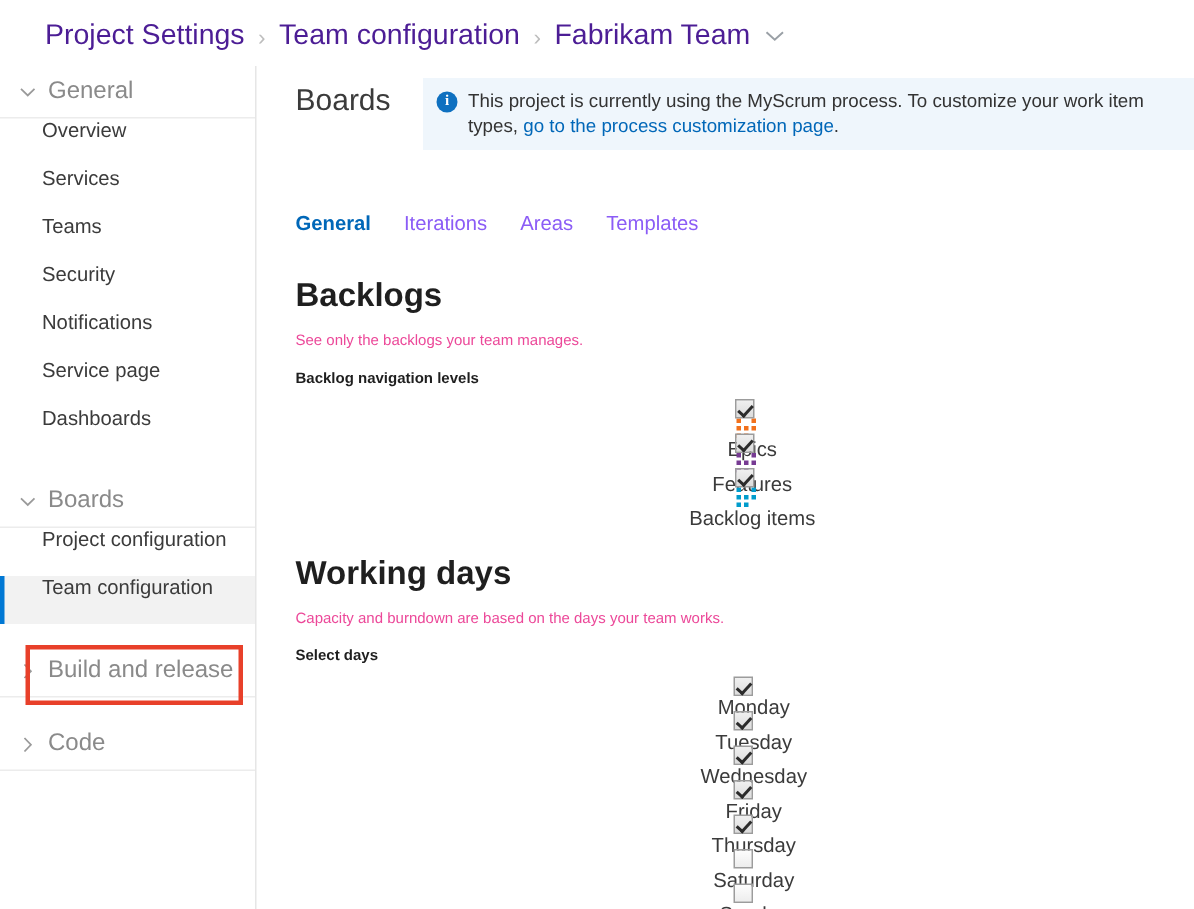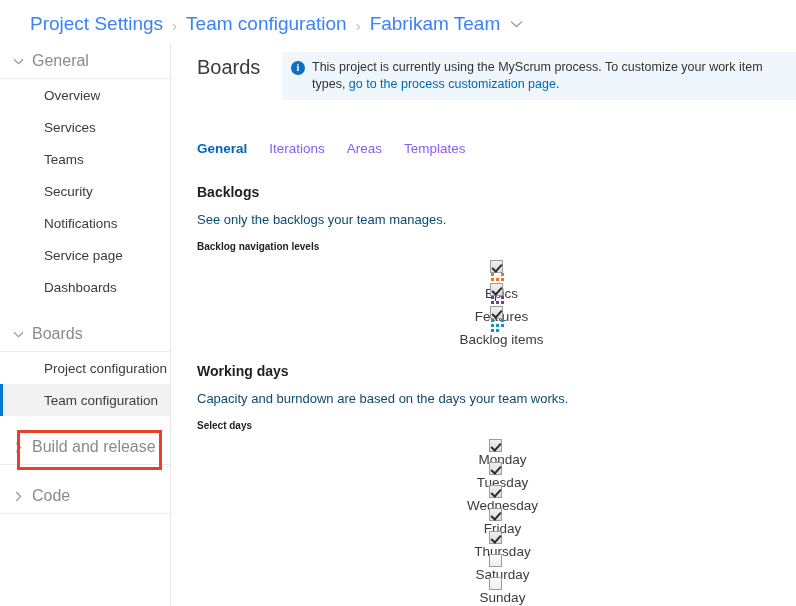--- a/index.html
+++ b/index.html
@@ -15,21 +15,21 @@
 
   
   .breadcrumb {
     position: absolute;
     left: 30px; top: 8px;
     height: 32px;
     display: flex; align-items: center;
     font-size: 19px; color: #1f1f1f;
     white-space: nowrap;
   }
-  .crumb { color: #3b82f6; }
+  .crumb { color: #4c1d95; }
   .crumb.link { cursor: pointer; }
   .crumb-sep {
     color: #bdbdbd;
     margin: 0 9px;
     font-size: 15px;
     line-height: 1;
     transform: translateY(1px);
   }
   .crumb-chevron {
     margin-left: 10px;
@@ -55,22 +55,22 @@
     border-bottom: 1px solid #ececec;
     cursor: pointer;
   }
   .nav-group-header .gicon {
     width: 16px; display:inline-flex; align-items:center; justify-content:center;
     color:#9a9a9a; margin-right: 6px;
   }
   .nav-item {
     position: relative;
     height: 32px;
-    display: flex; align-items: center;
-    padding-left: 44px;
+    display: flex; 
+    padding-left: 28px;
     font-size: 13.5px;
     color: #3b3b3b;
     cursor: pointer;
   }
   .nav-item.selected { background: #f2f2f2; }
   .nav-item.selected::before {
     content: "";
     position: absolute;
     left: 0; top: 0; bottom: 0;
     width: 3px;
@@ -142,28 +142,28 @@
   .tab.active { color: #0067b8; font-weight: bold; }
 
   .content {
     position: absolute;
     left: 25px; top: 140px;
     right: 10px; bottom: 0;
   }
   .section { margin-bottom: 4px; }
   h2.section-title {
     margin: 0 0 12px 0;
-    font-size: 14px;
+    font-size: 22px;
     font-weight: bold;
     color: #1f1f1f;
   }
   .section-desc {
     margin: 0 0 14px 0;
-    font-size: 13px;
-    color: #0c4a6e;
+    font-size: 10px;
+    color: #ec4899;
   }
   .sub-label {
     margin: 0 0 8px 0;
     font-size: 10px;
     font-weight: bold;
     color: #1f1f1f;
   }
 
   .opt-row {
     display: flex; align-items: center;

